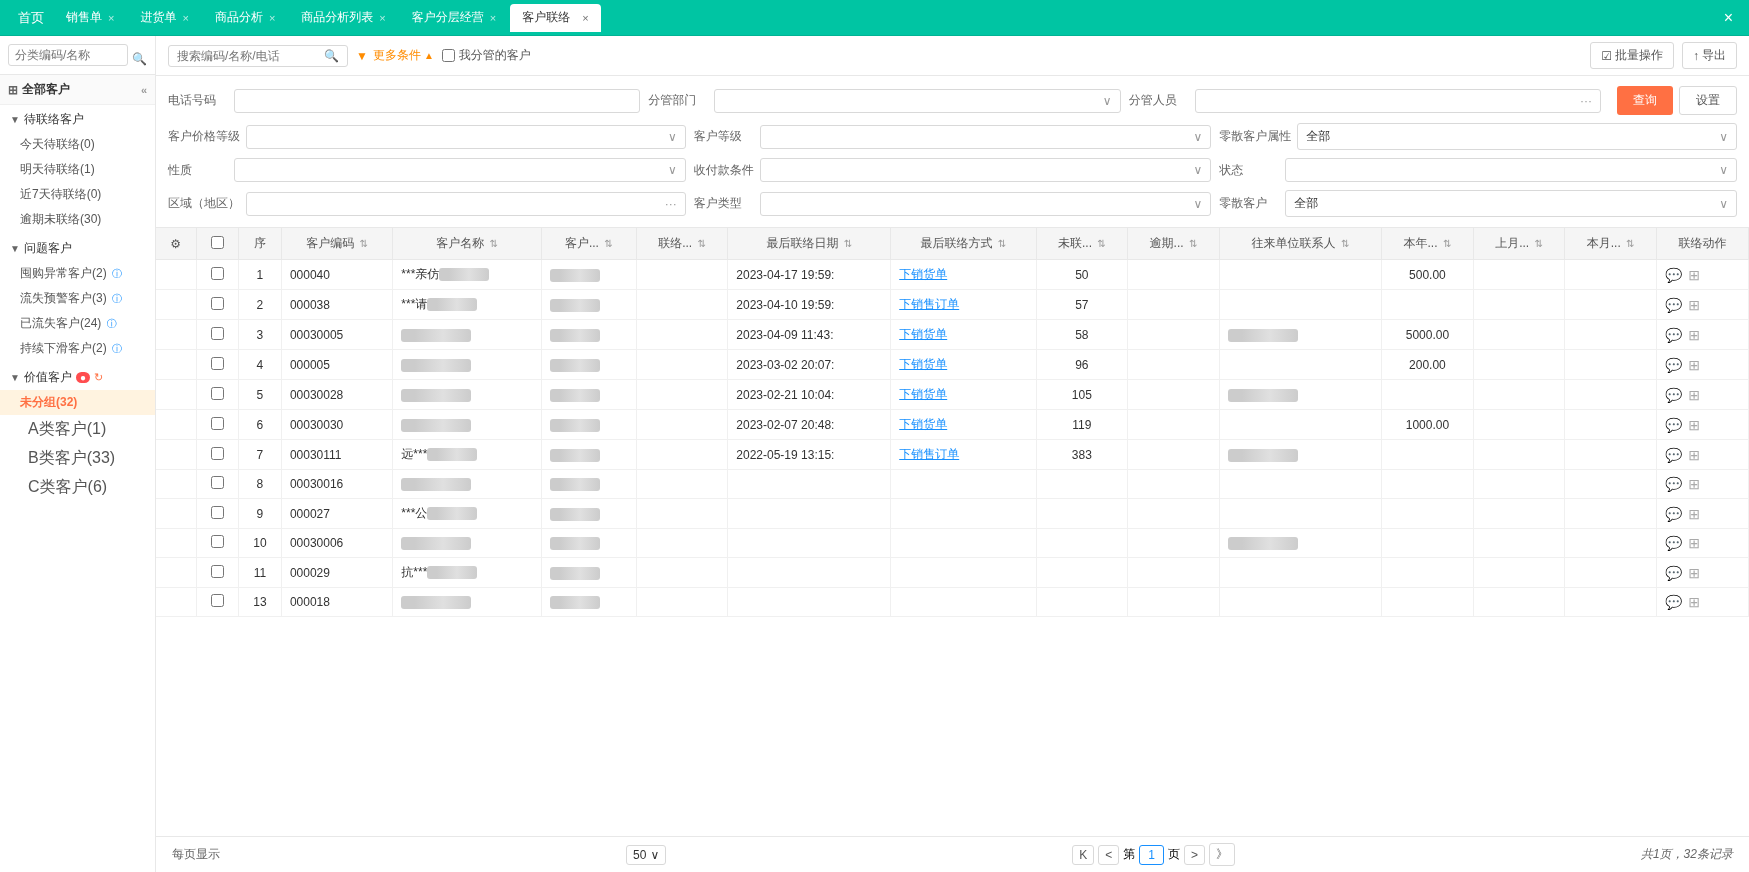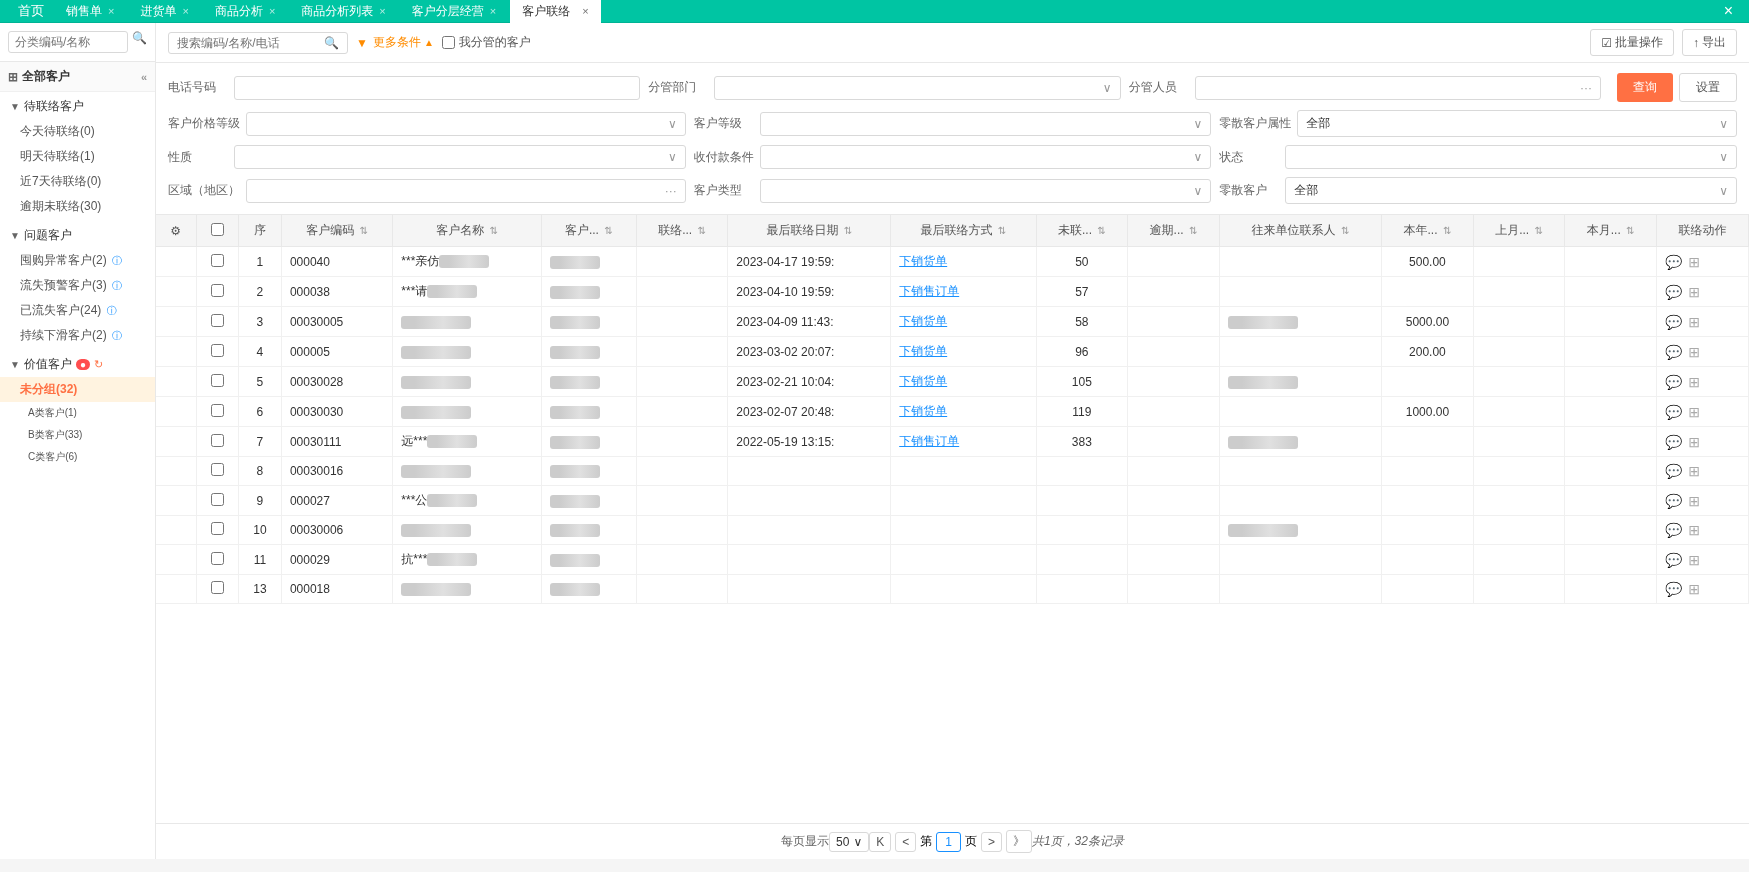--- a/index.html
+++ b/index.html
@@ -2,21 +2,21 @@
 <html><head>
   <meta charset="utf-8">
   <style>
     * { box-sizing: border-box; margin: 0; padding: 0; font-family: 'Microsoft YaHei', Arial, sans-serif; font-size: 12px; }
     body { background: #f5f5f5; overflow: hidden; width: 1749px; height: 872px; }
     
     
     .top-nav {
       display: flex; align-items: center;
       background: #00c5a3;
-      height: 23px; padding: 0 8px;
+      height: 36px; padding: 0 8px;
       border-bottom: 1px solid #00b394;
     }
     .nav-tab {
       display: flex; align-items: center;
       padding: 0 12px; height: 28px;
       cursor: pointer; color: #fff;
       font-size: 13px; border-radius: 4px 4px 0 0;
       margin-right: 2px; position: relative;
     }
     .nav-tab.active { background: #fff; color: #333; gap: 6px; }
@@ -29,21 +29,21 @@
 
     
     .sidebar {
       width: 156px; min-width: 156px;
       background: #fff;
       border-right: 1px solid #e8e8e8;
       display: flex; flex-direction: column;
       overflow: hidden;
     }
     .sidebar-search {
-      display: flex; align-items: flex-start;
+      display: flex; align-items: flex-end;
       padding: 8px; border-bottom: 1px solid #e8e8e8;
       gap: 4px;
     }
     .sidebar-search input {
       border: 1px solid #d9d9d9; border-radius: 3px;
       padding: 3px 6px; width: 100%; font-size: 12px; color: #999;
     }
     .sidebar-search .search-btn { cursor: pointer; color: #666; }
     .sidebar-content { flex: 1; overflow-y: auto; }
     .sidebar-section-header {
@@ -61,21 +61,21 @@
       font-size: 12px;
     }
     .sidebar-group-header .arrow { margin-right: 4px; color: #666; font-size: 10px; }
     .sidebar-item {
       padding: 4px 10px 4px 20px;
       color: #555; cursor: pointer; font-size: 12px;
     }
     .sidebar-item.active { background: #fff3e0; color: #ff7043; font-weight: bold; }
     .sidebar-sub-item {
       padding: 4px 10px 4px 28px;
-      color: #555; cursor: pointer; font-size: 10px;
+      color: #555; cursor: pointer; font-size: 16px;
     }
 
     
     .content-area {
       flex: 1; display: flex; flex-direction: column;
       background: #f5f5f5; overflow: hidden;
     }
 
     
     .filter-bar {
@@ -158,21 +158,21 @@
     }
     .td-center { text-align: center; }
     .td-link { color: #1890ff; cursor: pointer; text-decoration: underline; }
     .action-icons { display: flex; gap: 6px; align-items: center; }
     .action-icon { color: #aaa; cursor: pointer; font-size: 14px; }
 
     
     .pagination {
       display: flex; align-items: center;
       background: #fff; border-top: 1px solid #e8e8e8;
-      padding: 6px 16px; gap: 0; justify-content: center;
+      padding: 6px 16px; gap: 0; justify-content: space-between;
     }
     .pagination-label { color: #666; }
     .pagination-size {
       border: 1px solid #d9d9d9; border-radius: 3px;
       padding: 2px 6px; font-size: 12px; color: #333;
       display: flex; align-items: center; gap: 4px; cursor: pointer;
     }
     .page-nav { display: flex; align-items: center; gap: 4px; }
     .page-btn {
       padding: 2px 6px; border: 1px solid #d9d9d9; border-radius: 3px;

